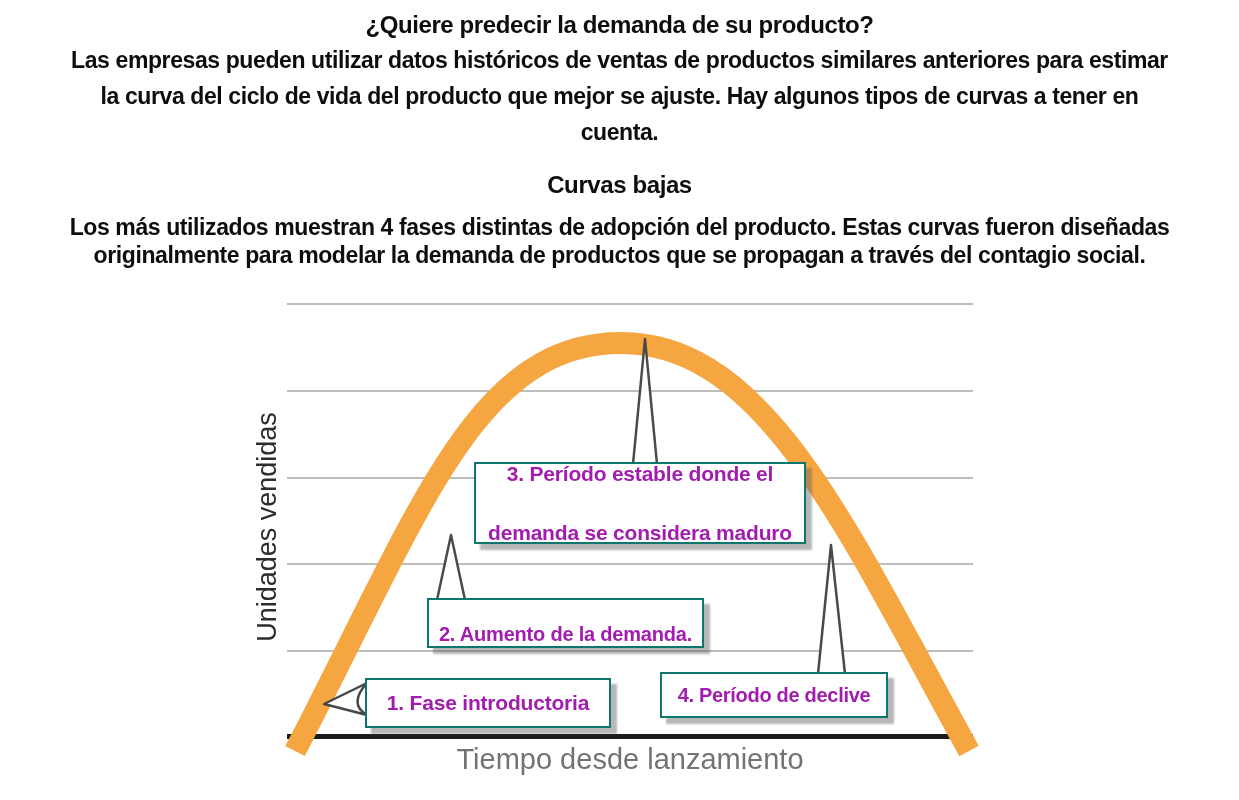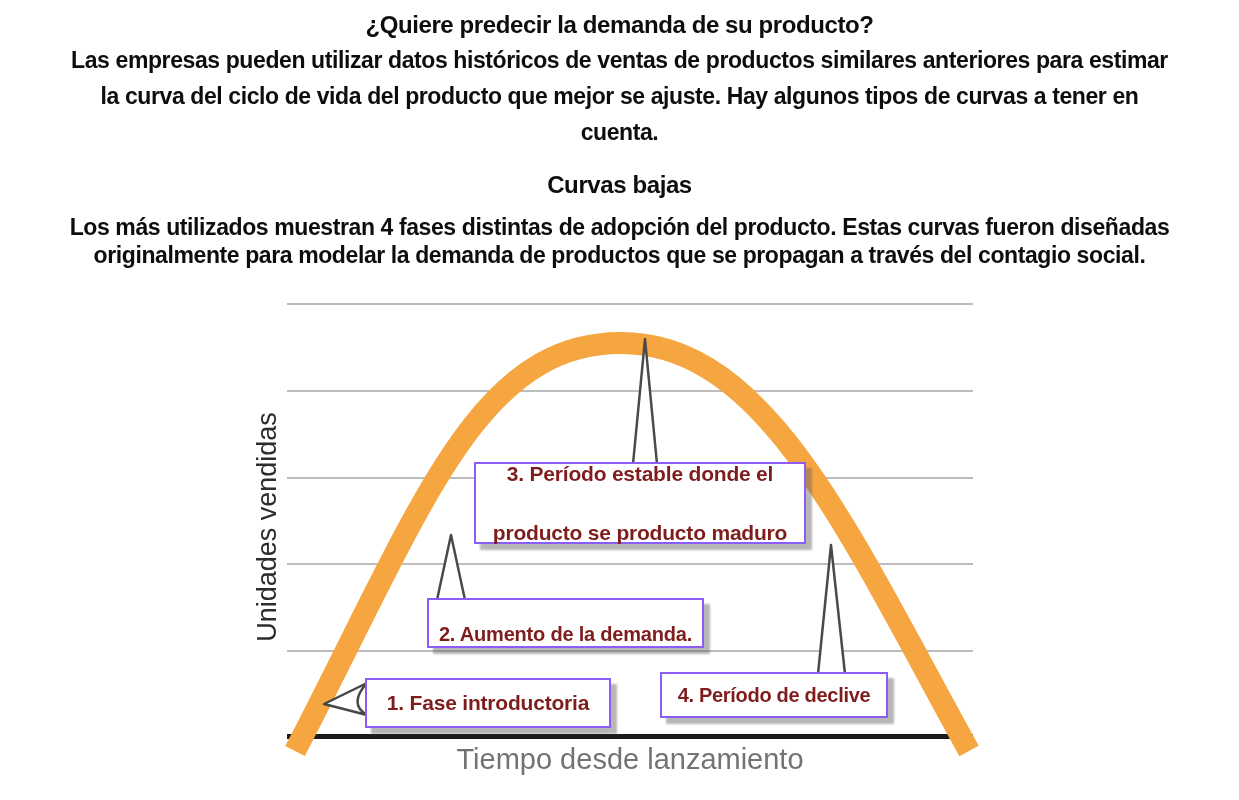--- a/index.html
+++ b/index.html
@@ -92,28 +92,28 @@
     position: absolute;
     left: 0; top: 0;
     width: 762px;
     height: 513px;
   }
 
   
   .callout {
     position: absolute;
     background: #ffffff;
-    border: 2px solid #8b5cf6;
+    border: 2px solid #0f766e;
     box-shadow: 6px 6px 2px rgba(95,95,95,0.45);
     display: flex;
     flex-direction: column;
     align-items: center;
     justify-content: center;
     font-weight: 700;
-    color: #7f1d1d;
+    color: #a21caf;
     white-space: nowrap;
     letter-spacing: -0.2px;
     box-sizing: border-box;
     gap: 28px;
   }
   .callout-1 { left: 129px; top: 391px; width: 246px; height: 50px; font-size: 21px; }
   .callout-2 { left: 191px; top: 311px; width: 277px; height: 50px; font-size: 20px; justify-content: flex-end; }
   .callout-3 { left: 238px; top: 175px; width: 332px; height: 82px; font-size: 21px; line-height: 31px; }
   .callout-4 { left: 424px; top: 385px; width: 228px; height: 46px; font-size: 20px; letter-spacing: -0.3px; }
 </style>
@@ -153,21 +153,21 @@
     </svg>
 
     <div class="callout callout-1">
       <span>1. Fase introductoria</span>
     </div>
     <div class="callout callout-2">
       <span>2. Aumento de la demanda.</span>
     </div>
     <div class="callout callout-3">
       <span>3. Período estable donde el</span>
-      <span>producto se producto maduro</span>
+      <span>demanda se considera maduro</span>
     </div>
     <div class="callout callout-4">
       <span>4. Período de declive</span>
     </div>
 
     <div class="y-axis-label">Unidades vendidas</div>
     <div class="x-axis-label">Tiempo desde lanzamiento</div>
   </div>
 
 </div>

